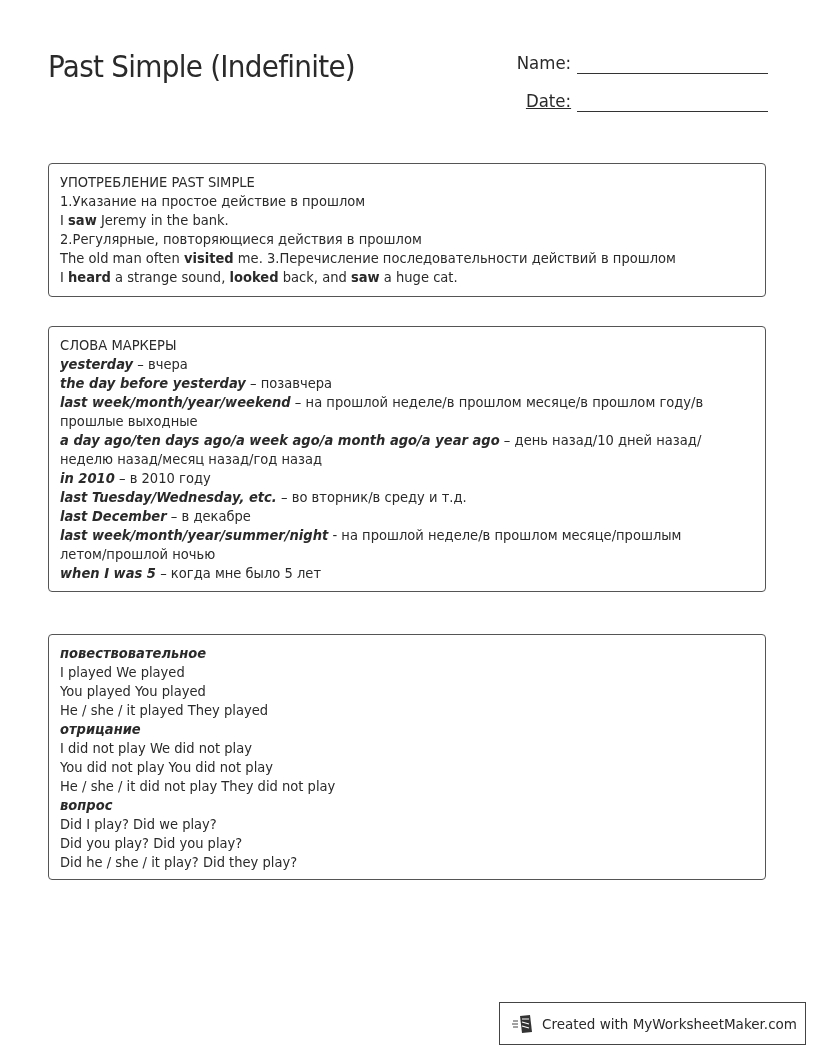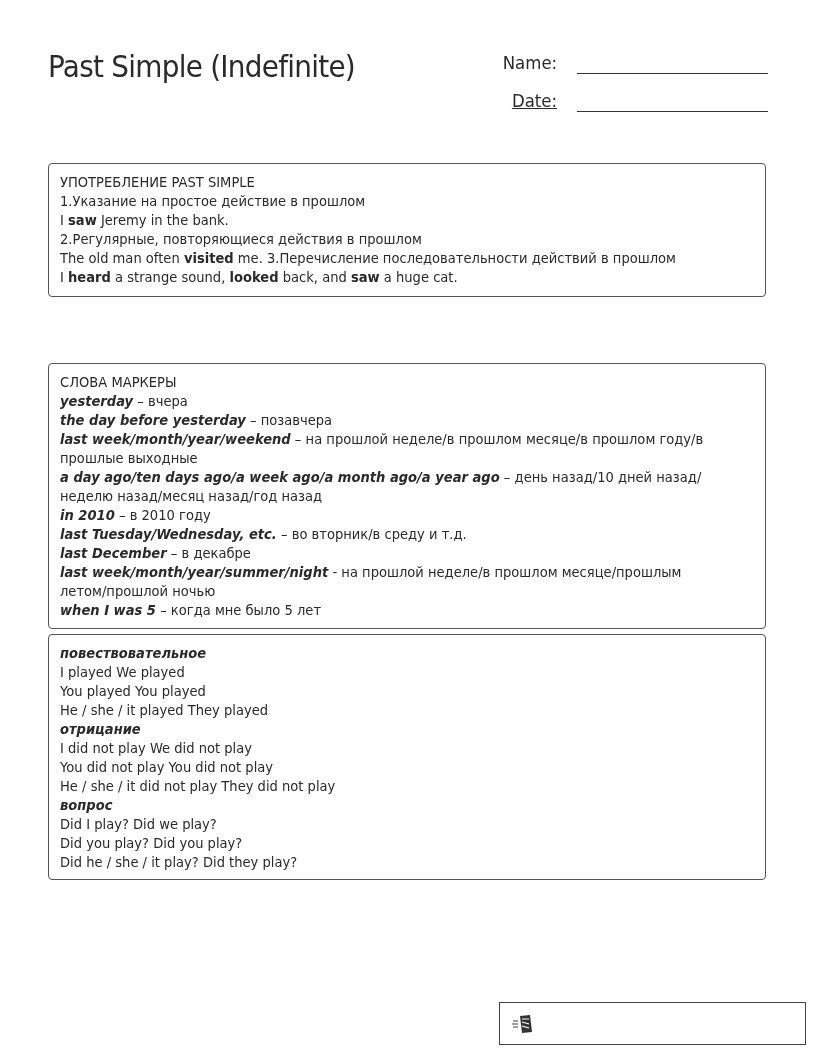--- a/index.html
+++ b/index.html
@@ -26,21 +26,21 @@
       color: #2a2a2a;
       margin: 0;
       transform: scaleX(0.93);
       transform-origin: left top;
     }
     .field {
       position: absolute;
       right: 48px;
       display: flex;
       align-items: flex-end;
-      gap: 20px;
+      gap: 6px;
     }
     .field .label {
       font-size: 18px;
       color: #2a2a2a;
       transform: scaleX(0.92);
       transform-origin: right bottom;
       line-height: 22px;
     }
     .field .line {
       width: 191px;
@@ -64,21 +64,21 @@
       color: #2a2a2a;
     }
     .box .ln {
       white-space: nowrap;
       display: block;
       transform: scaleX(0.935);
       transform-origin: left center;
       width: 107%;
     }
     #box1 { top: 163px; height: 134px; }
-    #box2 { top: 326px; height: 266px; margin-top: 37px; }
+    #box2 { top: 326px; height: 266px; }
     #box3 { top: 622px; height: 246px; margin-top: 12px; }
 
     .footer {
       position: absolute;
       left: 499px;
       top: 1002px;
       width: 307px;
       height: 43px;
       border: 1px solid #444;
       box-sizing: border-box;
@@ -152,13 +152,14 @@
 </div>
 
 <div class="footer">
   <svg class="logo" viewBox="0 0 22 22">
     <line x1="1" y1="8" x2="6" y2="8" stroke="#444" stroke-width="1"></line>
     <line x1="0" y1="11" x2="6" y2="11" stroke="#444" stroke-width="1"></line>
     <line x1="1" y1="14" x2="6" y2="14" stroke="#444" stroke-width="1"></line>
     <path d="M8 3 L18 2 L20 19 L10 20 Z" fill="#333"></path>
     <path d="M10 6 L17 6 M10 9 L17 11 M10 13 L17 15" stroke="#fff" stroke-width="1.2"></path>
   </svg>
+  <span>Created with MyWorksheetMaker.com</span>
 </div>
 
 </body></html>

